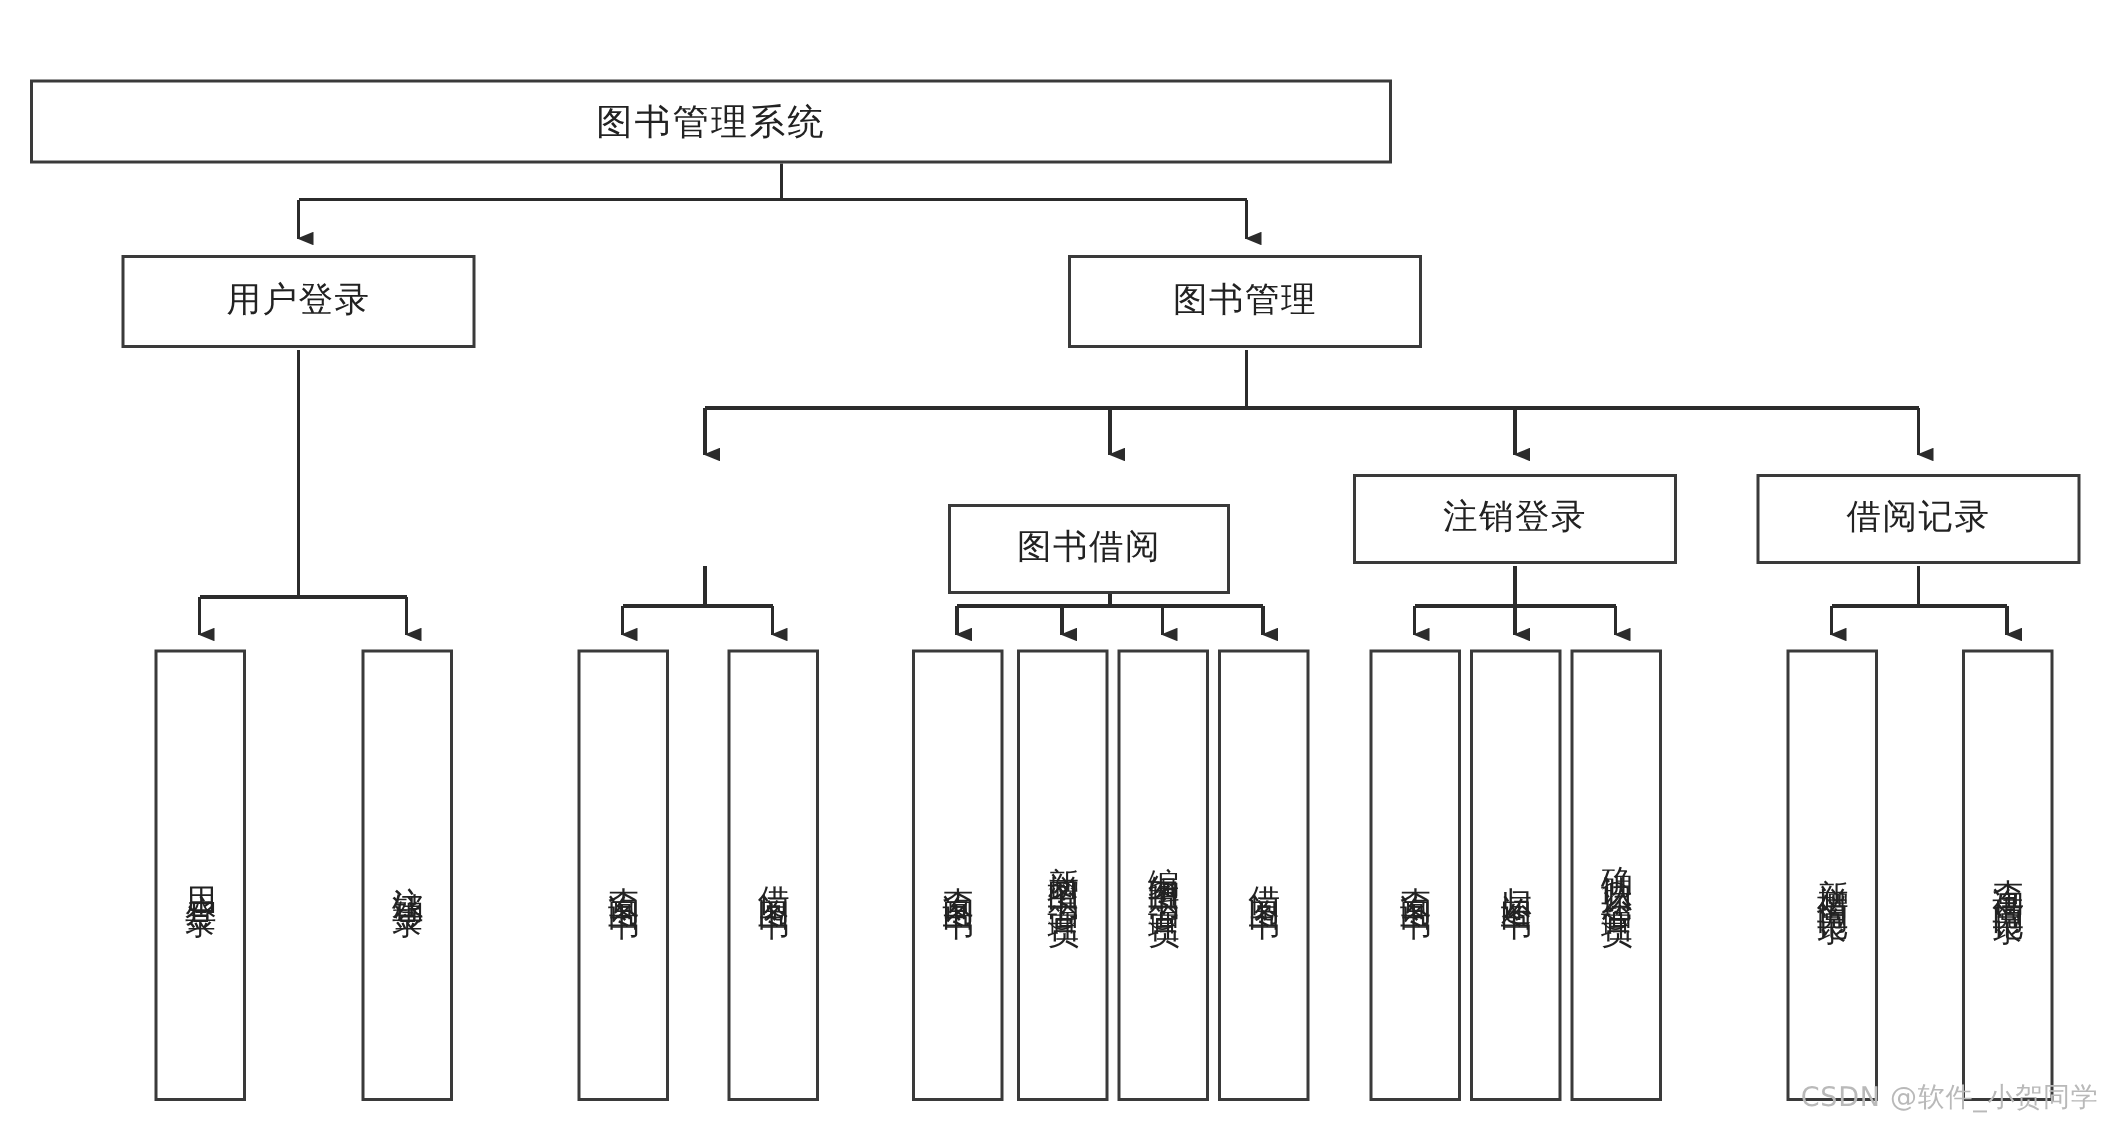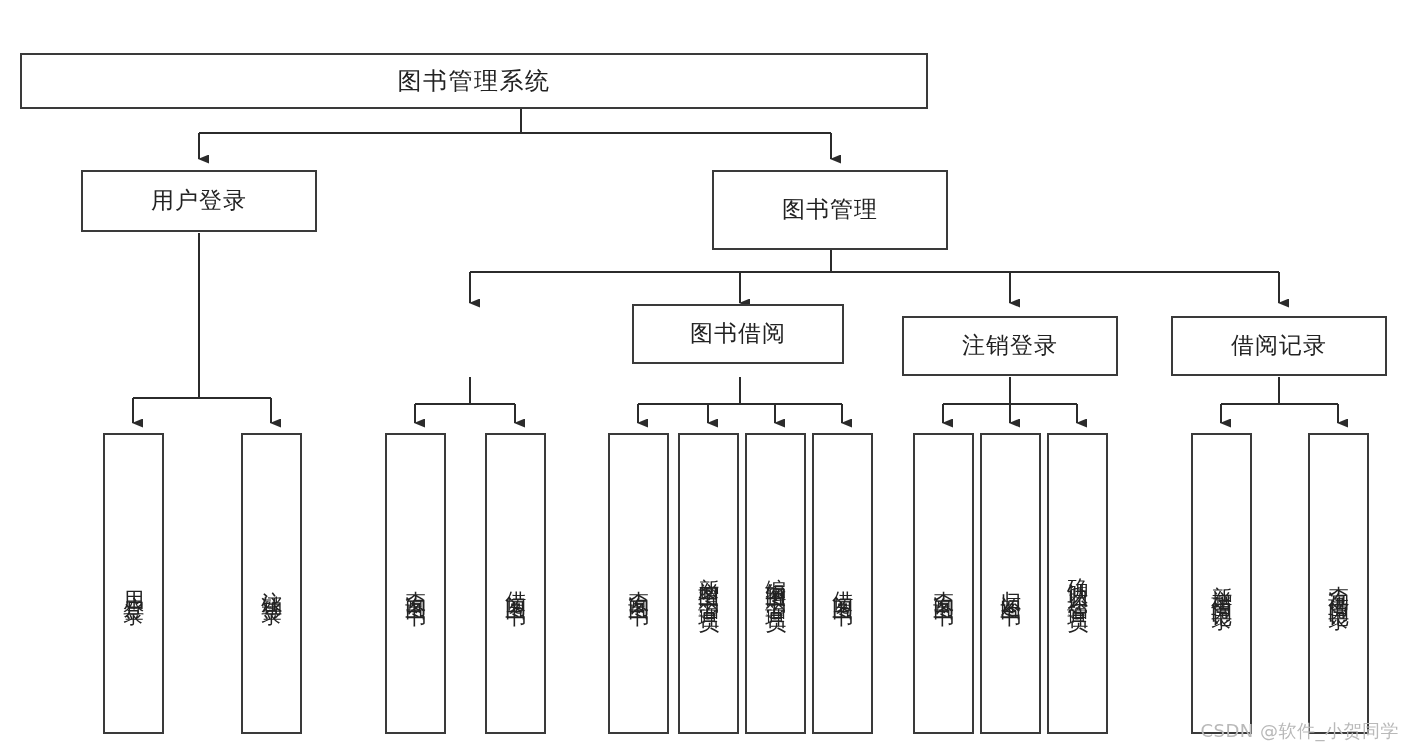--- a/index.html
+++ b/index.html
@@ -136,26 +136,26 @@
   </svg>
 
   <div class="node horiz root" style="left:20px; top:13px; width:908px; height:56px;margin-top:40px;">
     <span class="label">图书管理系统</span>
   </div>
 
   <div class="node horiz" style="left:81px; top:170px; width:236px; height:62px;">
     <span class="label">用户登录</span>
   </div>
 
-  <div class="node horiz" style="left:712px; top:170px; width:236px; height:80px;">
+  <div class="node horiz" style="left:712px; top:170px; width:236px; height:62px;">
     <span class="label">图书管理</span>
   </div>
 
 
-  <div class="node horiz" style="left:632px; top:304px; width:212px; height:60px;">
+  <div class="node horiz" style="left:632px; top:336px; width:188px; height:60px;">
     <span class="label">图书借阅</span>
   </div>
 
   <div class="node horiz" style="left:902px; top:316px; width:216px; height:60px;">
     <span class="label">注销登录</span>
   </div>
 
   <div class="node horiz" style="left:1171px; top:316px; width:216px; height:60px;">
     <span class="label">借阅记录</span>
   </div>

